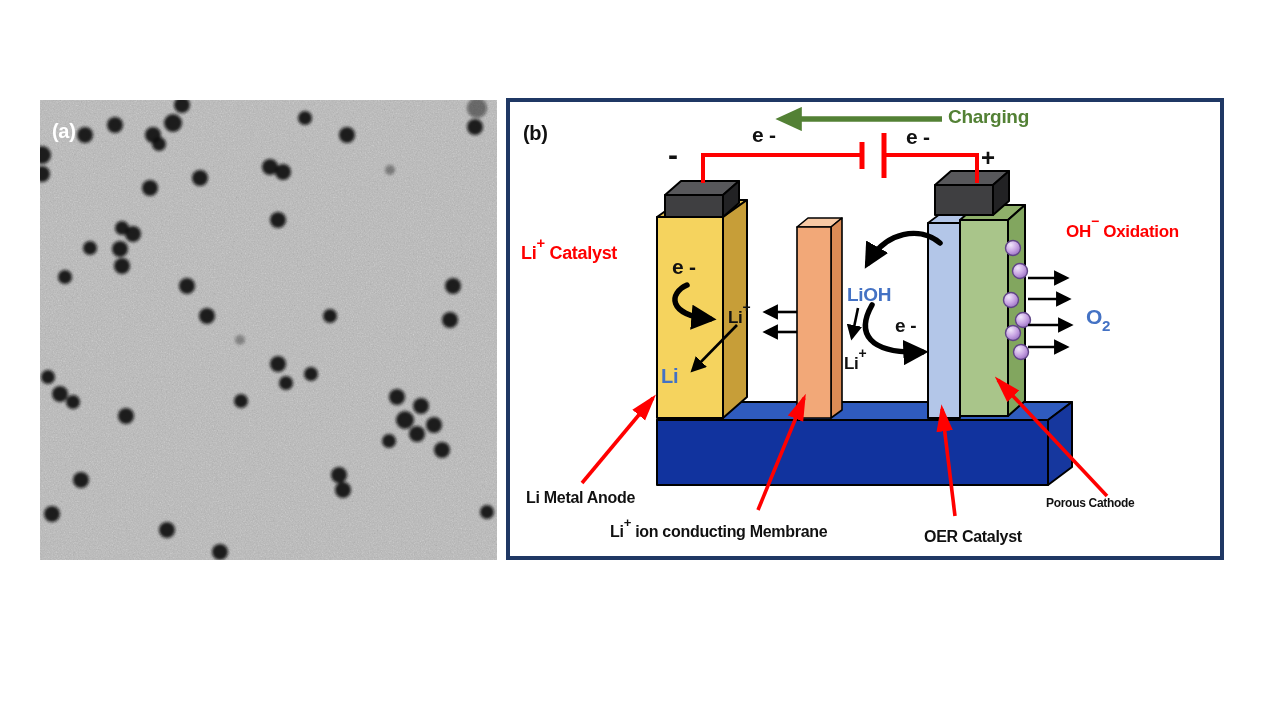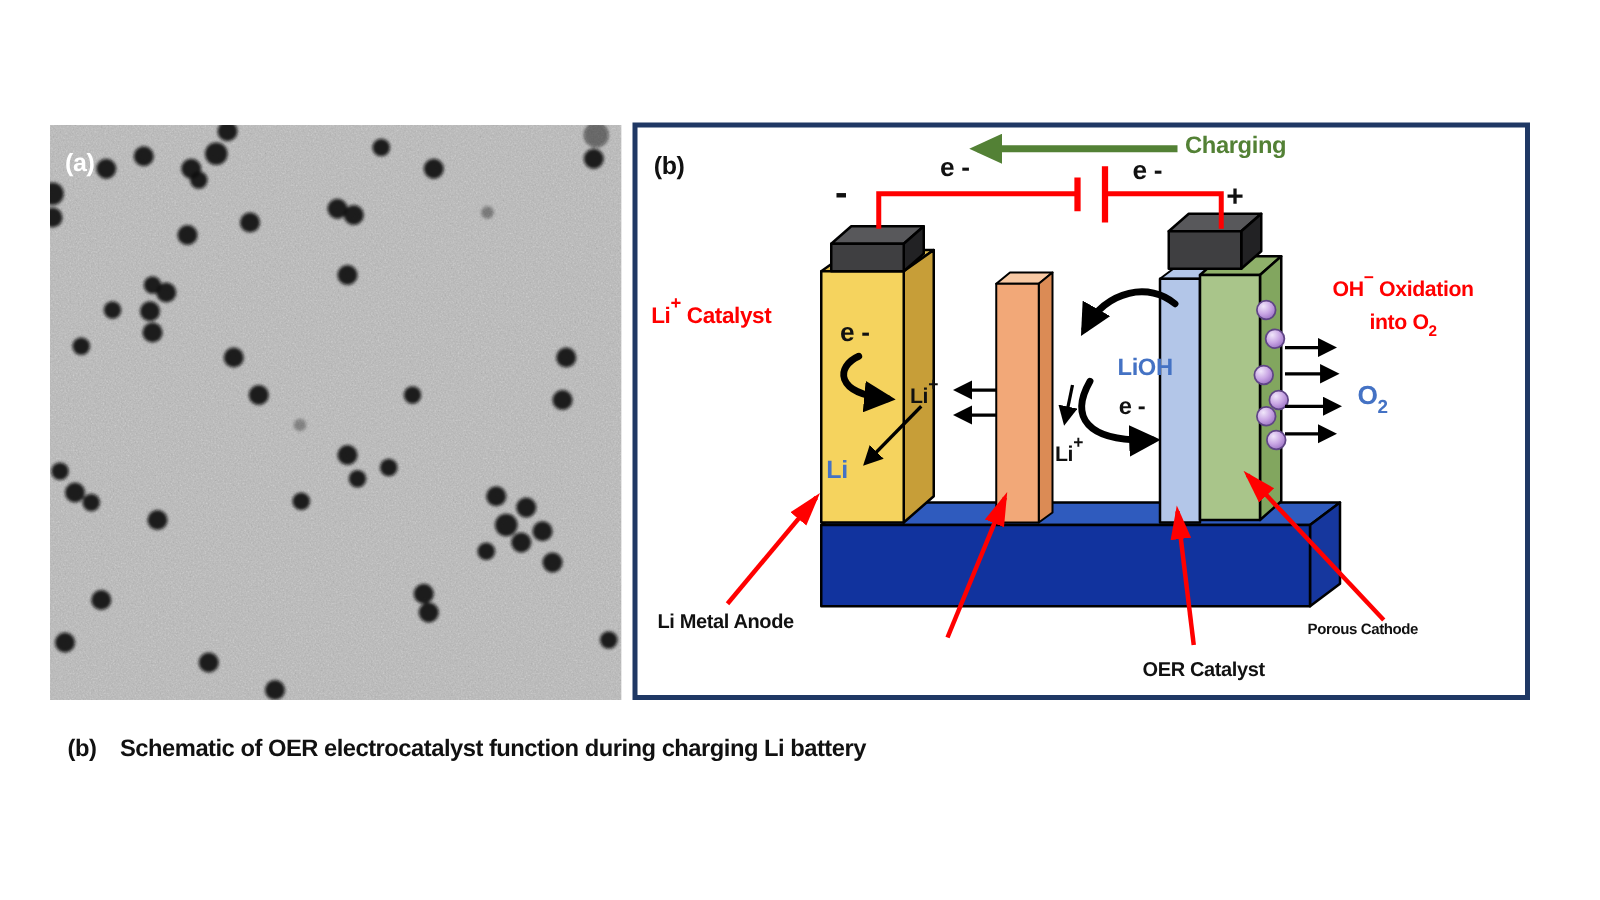--- a/index.html
+++ b/index.html
@@ -36,29 +36,29 @@
   #b-label{left:13px;top:20px;font-size:20px;}
   #charging-label{left:438px;top:4px;font-size:19px;color:var(--green);text-align:right;}
   #e-top-left{left:242px;top:21px;font-size:21px;}
   #e-top-right{left:396px;top:23px;font-size:21px;}
   #minus-label{left:158px;top:36px;font-size:30px;}
   #plus-label{left:471px;top:42px;font-size:24px;}
   #li-reduction{left:11px;top:137px;font-size:18px;color:var(--red);}
   #anode-e{left:162px;top:153px;font-size:21px;}
   #anode-li-ion{left:218px;top:201px;font-size:17px;}
   #anode-li{left:151px;top:263px;font-size:20px;color:var(--blue-text);}
-  #lioh-label{left:337px;top:182px;font-size:19px;color:var(--blue-text);margin-left:47px;}
+  #lioh-label{left:337px;top:182px;font-size:19px;color:var(--blue-text);}
   #right-li-ion{left:334px;top:247px;font-size:17px;}
   #right-e{left:385px;top:213px;font-size:19px;}
   #oh-oxidation{left:535px;top:110px;width:155px;font-size:17px;color:var(--red);
     text-align:center;line-height:26px;white-space:normal;}
   #o2-label{left:576px;top:203px;font-size:21px;color:var(--blue-text);}
   #anode-name{left:16px;top:387px;font-size:16px;}
   #membrane-name{left:100px;top:417px;font-size:16px;}
-  #oer-name{left:404px;top:426px;font-size:16px;}
+  #oer-name{left:414px;top:426px;font-size:16px;}
   #cathode-name{left:536px;top:394px;font-size:12px;}
 
   
   .f-yellow-front{fill:var(--yellow-front);} .f-yellow-side{fill:var(--yellow-side);} .f-yellow-top{fill:var(--yellow-top);}
   .f-orange-front{fill:var(--orange-front);} .f-orange-side{fill:var(--orange-side);} .f-orange-top{fill:var(--orange-top);}
   .f-cap-front{fill:var(--cap-front);} .f-cap-top{fill:var(--cap-top);} .f-cap-side{fill:var(--cap-side);}
   .f-blue{fill:var(--catalyst-blue);}
   .f-green-front{fill:var(--green-front);} .f-green-side{fill:var(--green-side);} .f-green-top{fill:var(--green-top);}
   .f-plat-top{fill:var(--platform-top);} .f-plat-front{fill:var(--platform-front);} .f-plat-side{fill:var(--platform-side);}
   .edge{stroke:#000000;stroke-width:2;stroke-linejoin:round;}
@@ -274,24 +274,23 @@
   <div id="anode-e" class="lbl">e -</div>
   <div id="anode-li-ion" class="lbl"><span>Li</span><sup class="s">+</sup></div>
   <div id="anode-li" class="lbl">Li</div>
 
   <div id="lioh-label" class="lbl">LiOH</div>
   <div id="right-li-ion" class="lbl"><span>Li</span><sup class="s">+</sup></div>
   <div id="right-e" class="lbl">e -</div>
 
   <div id="oh-oxidation" class="lbl">
     <div><span>OH</span><sup class="s">−</sup><span> Oxidation</span></div>
-    <div><span>into O</span><sub class="s">2</sub></div>
   </div>
   <div id="o2-label" class="lbl"><span>O</span><sub class="s">2</sub></div>
 
   <div id="anode-name" class="lbl">Li Metal Anode</div>
+  <div id="membrane-name" class="lbl"><span>Li</span><sup class="s">+</sup><span> ion conducting Membrane</span></div>
   <div id="oer-name" class="lbl">OER Catalyst</div>
   <div id="cathode-name" class="lbl">Porous Cathode</div>
 </div>
 
 <div id="caption" class="abs">
-  <div><span class="marker">(b)</span><span>Schematic of OER electrocatalyst function during charging Li battery</span></div>
 </div>
 
 </body></html>

